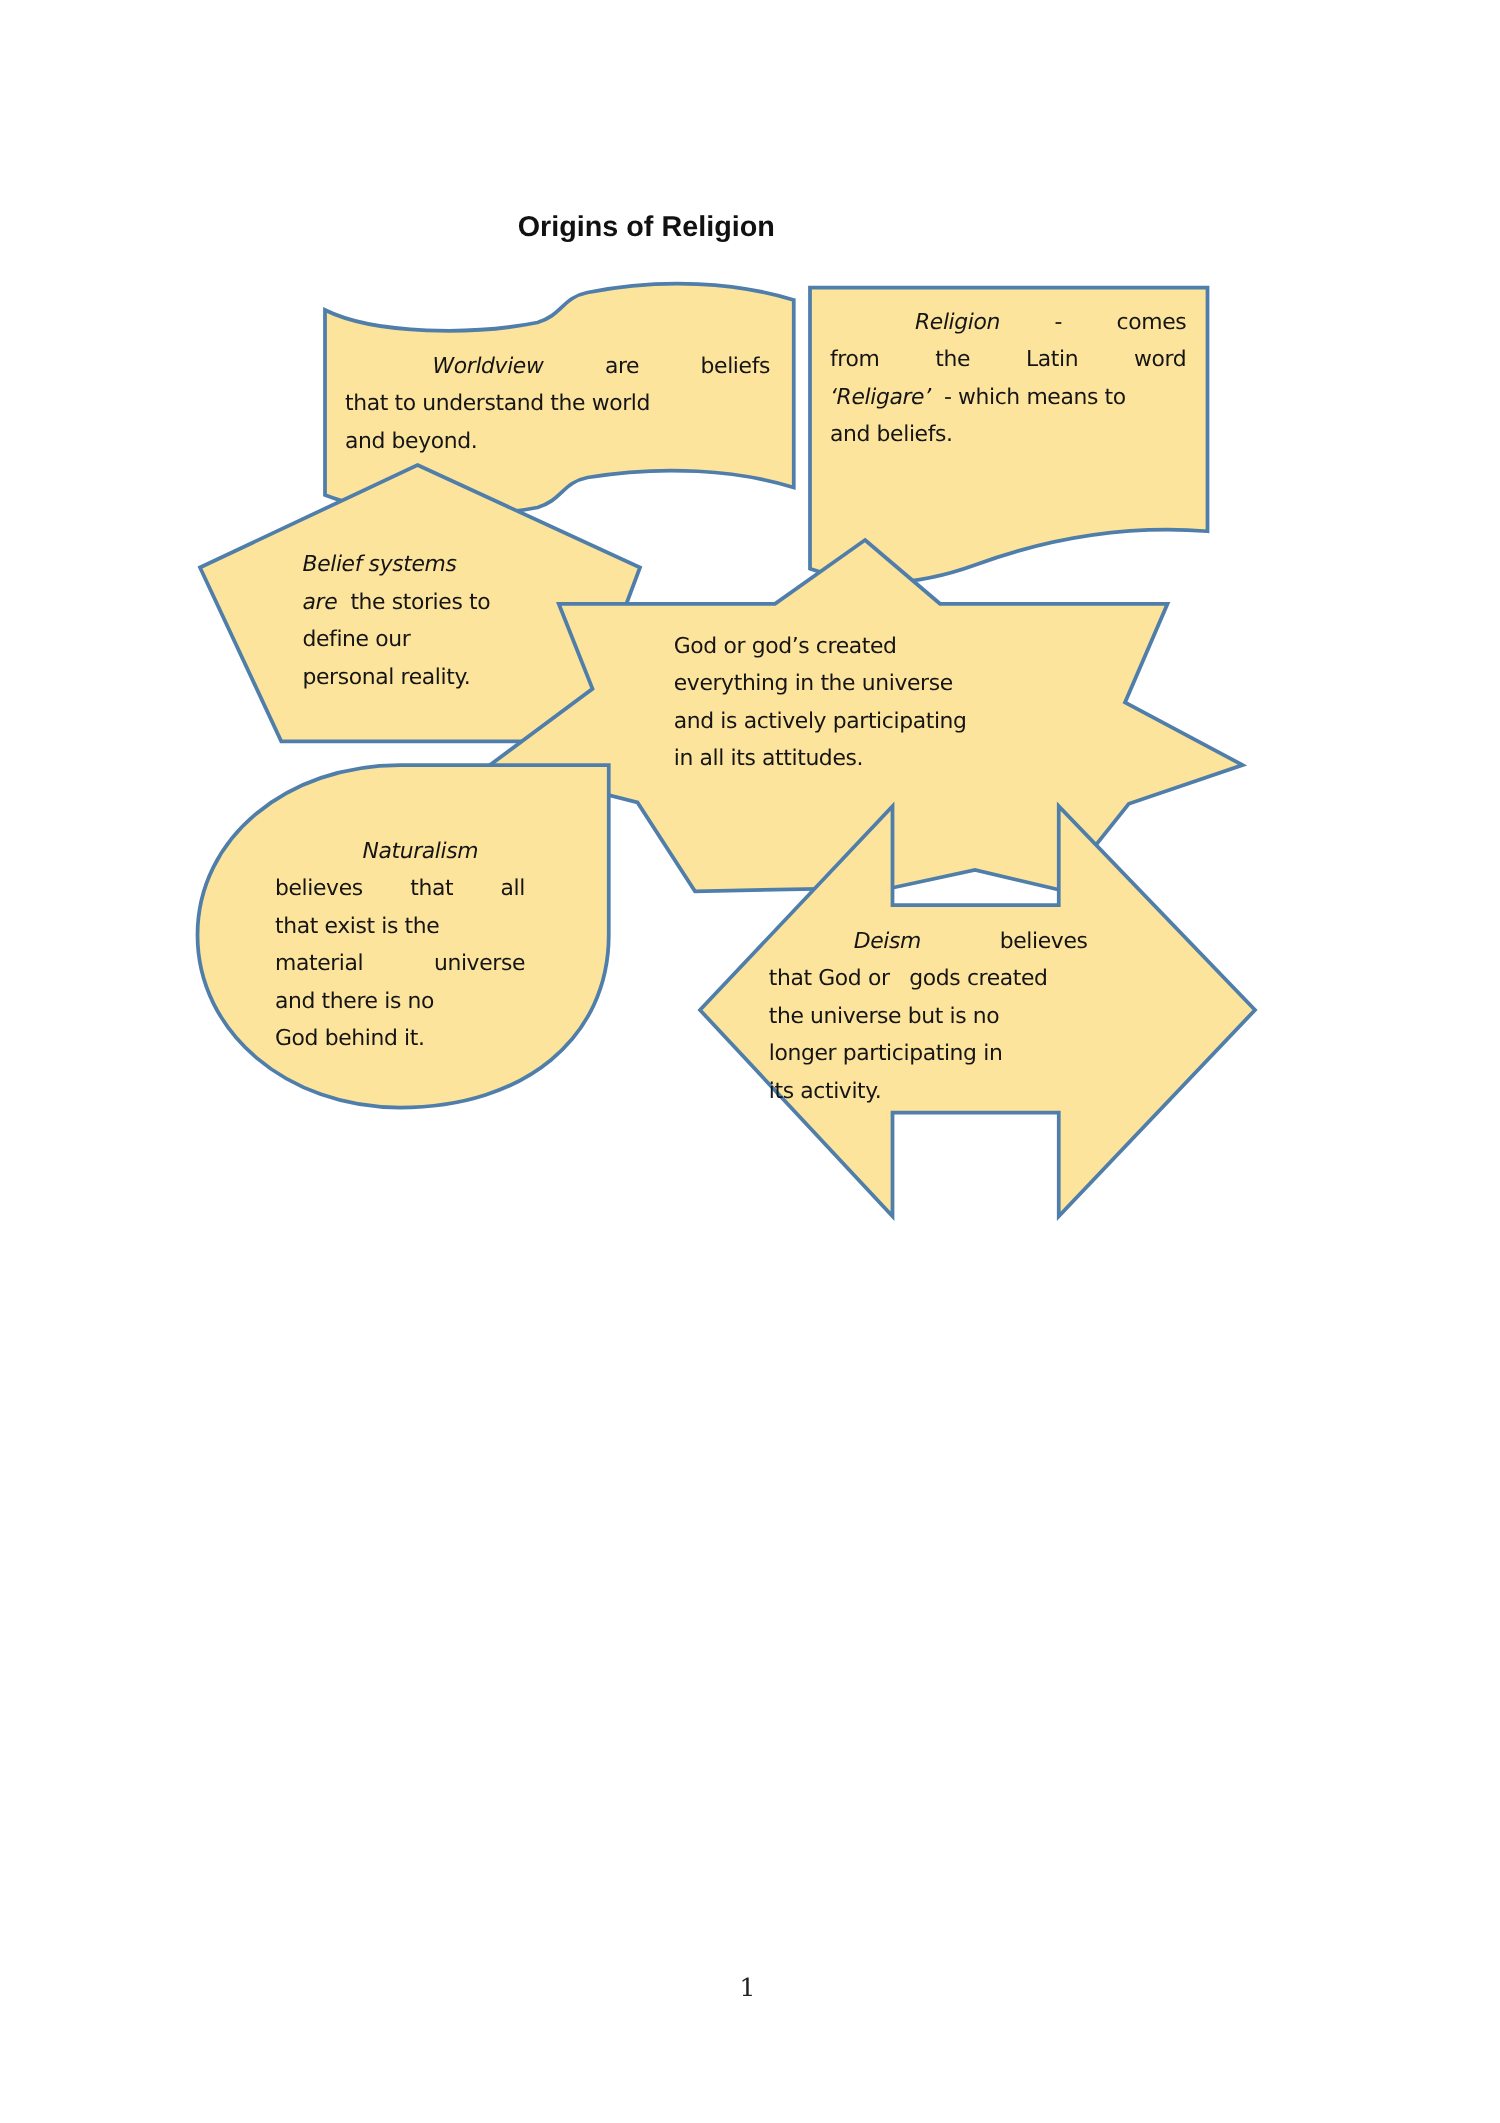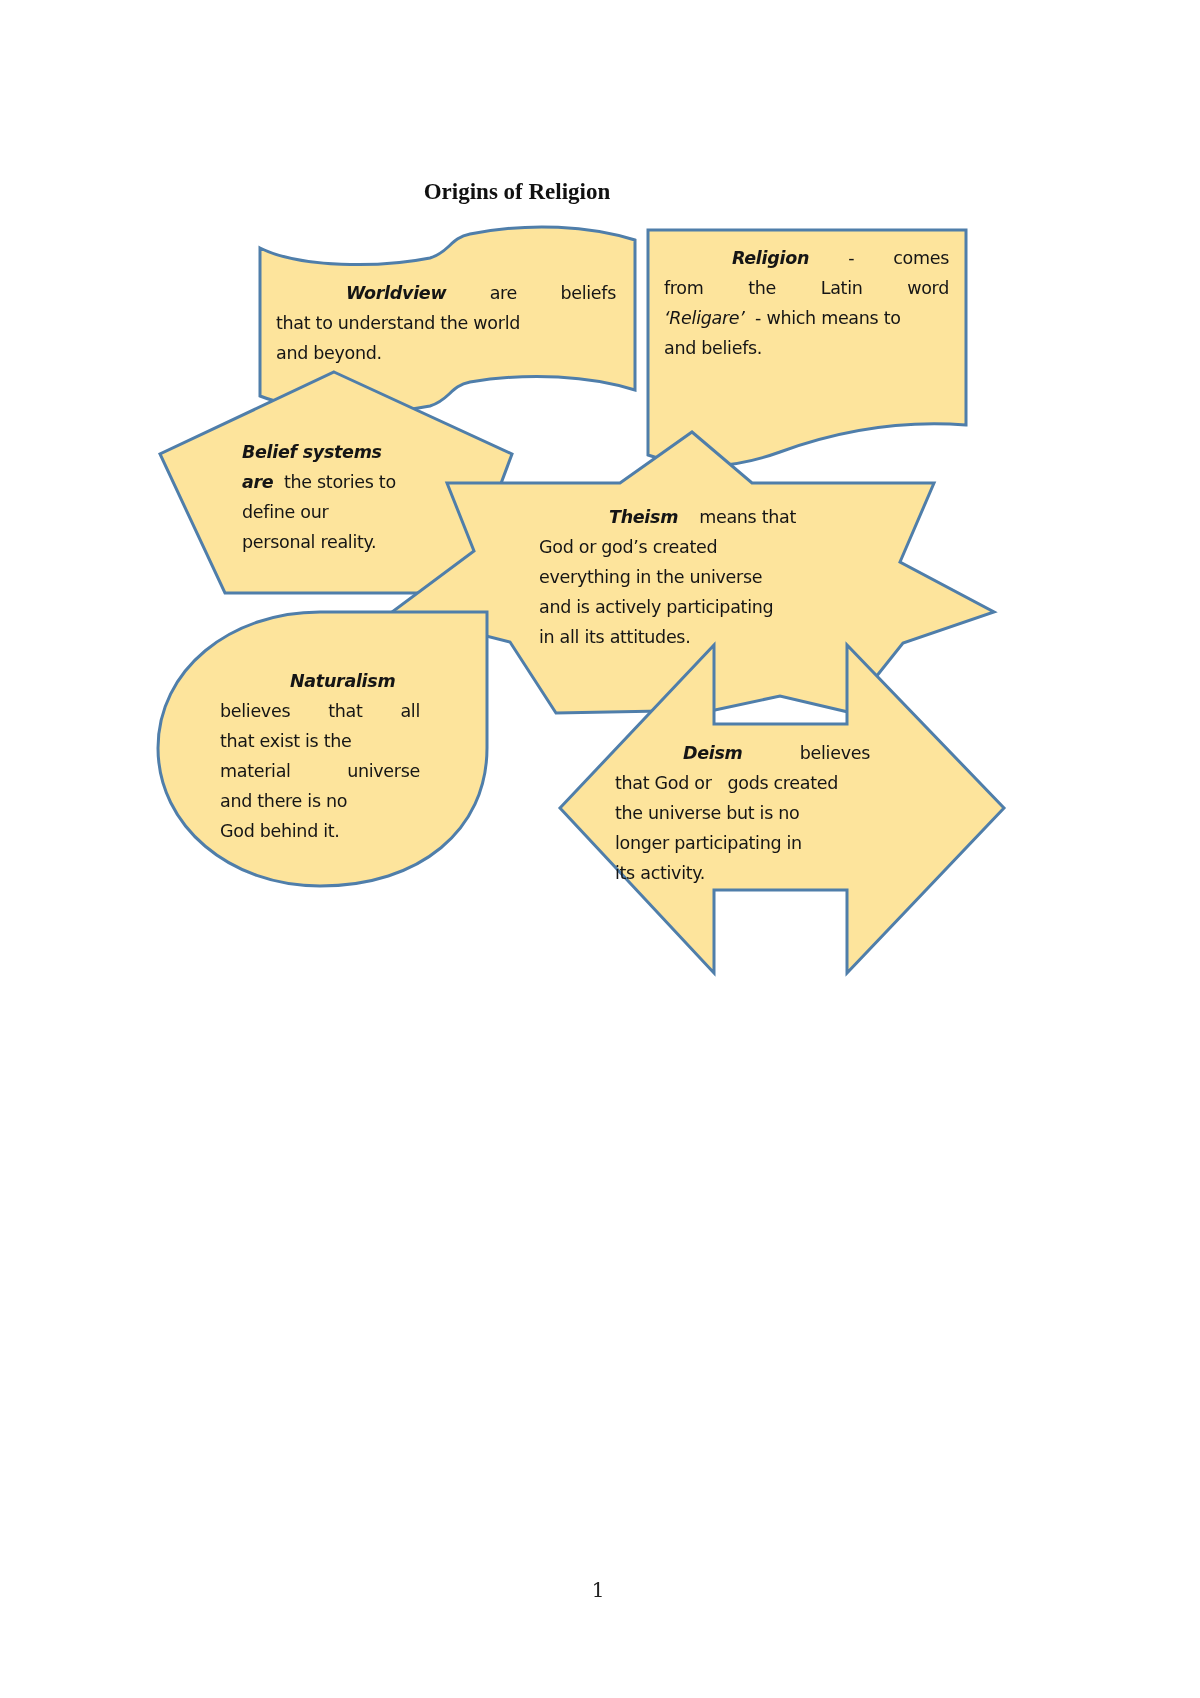--- a/index.html
+++ b/index.html
@@ -1,24 +1,24 @@
 <!DOCTYPE html>
 <html><head>
 <meta charset="utf-8">
 <style>
   html, body { margin: 0; padding: 0; background: #ffffff; }
   body { width: 1200px; height: 1698px; position: relative; overflow: hidden; font-family: "DejaVu Sans", sans-serif; color: #111; }
-  .page-title { position: absolute; left: 0; width: 1060px; top: 168px; text-align: center; font-family: Liberation Serif, serif; font-weight: bold; font-size: 23px; color: #111; margin-top: 11px; }
+  .page-title { position: absolute; left: 0; width: 1060px; top: 168px; text-align: center; font-family: Liberation Sans, sans-serif; font-weight: bold; font-size: 23px; color: #111; }
   .page-title span { position: relative; left: -13px; }
   svg.shapes { position: absolute; left: 0; top: 0; width: 1200px; height: 1698px; }
   .shape { fill: #fde49c; stroke: #4f7eaa; stroke-width: 3; stroke-linejoin: miter; }
   .txt { position: absolute; font-family: "DejaVu Sans", sans-serif; font-size: 17.5px; line-height: 30px; color: #151515; letter-spacing: -0.3px; }
   .txt .line { display: block; white-space: nowrap; }
   .txt .just { display: flex; justify-content: space-between; }
-  .kw { font-weight: bold; font-style: italic; }
+  .kw { font-weight: normal; font-style: italic; }
   .it { font-style: italic; }
   .page-number { position: absolute; top: 1578px; left: 0; width: 1200px; text-align: center; font-family: "DejaVu Serif", serif; font-size: 20px; color: #222; }
   .page-number span { position: relative; left: -2px; }
 </style>
 </head>
 <body>
 
 <div class="page-title"><span>Origins of Religion</span></div>
 
 <svg class="shapes" viewBox="0 0 1200 1698" xmlns="http://www.w3.org/2000/svg">
@@ -68,23 +68,20 @@
 <div class="txt" style="left:242px; top:437px; width:200px;">
   <span class="line kw">Belief systems</span>
   <span class="line">
     <span class="kw">are</span>&nbsp;&nbsp;<span>the stories to</span>
   </span>
   <span class="line">define our</span>
   <span class="line">personal reality.</span>
 </div>
 
 <div class="txt" style="left:539px; top:502px; width:280px;">
-  <span class="line" style="padding-left:70px;">
-    <span class="kw">Theism</span>&nbsp;&nbsp;&nbsp;&nbsp;<span>means that</span>
-  </span>
   <span class="line">God or god’s created</span>
   <span class="line">everything in the universe</span>
   <span class="line">and is actively participating</span>
   <span class="line">in all its attitudes.</span>
 </div>
 
 <div class="txt" style="left:220px; top:666px; width:200px;">
   <span class="line" style="padding-left:70px;">
     <span class="kw">Naturalism</span>
   </span>

